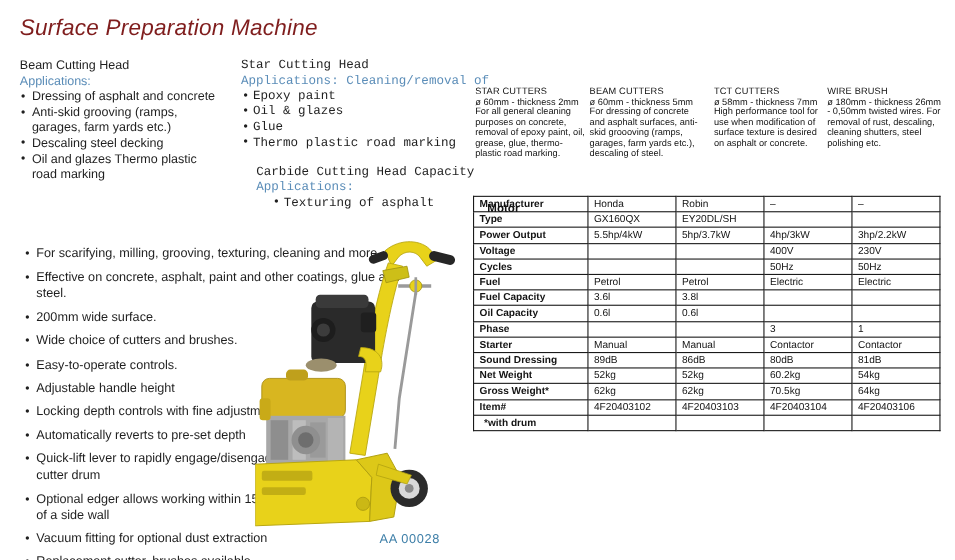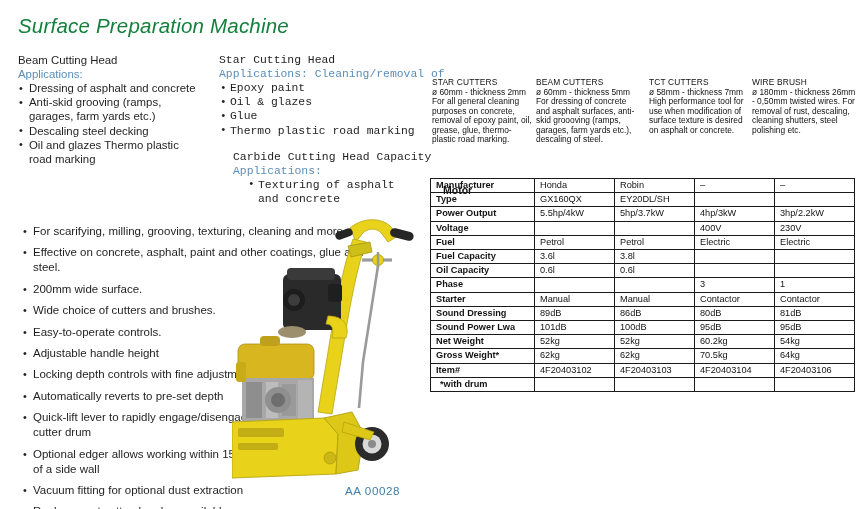--- a/index.html
+++ b/index.html
@@ -18,21 +18,21 @@
 
   
   #page-title {
     position: absolute;
     left: 18px;
     top: 14px;
     font-size: 20.5px;
     font-style: italic;
     font-weight: 400;
     letter-spacing: 0.2px;
-    color: #15803d;
+    color: #7f1d1d;
     white-space: nowrap;
   }
 
   
   .head-label {
     font-size: 11.4px;
     color: #1f1f1f;
     line-height: 14px;
     white-space: nowrap;
   }
@@ -209,21 +209,21 @@
     <li><span class="bullet">•</span><span>Epoxy paint</span></li>
     <li><span class="bullet">•</span><span>Oil &amp; glazes</span></li>
     <li><span class="bullet">•</span><span>Glue</span></li>
     <li><span class="bullet">•</span><span>Thermo plastic road marking</span></li>
   </ul>
 
   <div id="col-carbide">
     <div class="head-label">Carbide Cutting Head Capacity</div>
     <div class="app-label">Applications:</div>
     <ul class="blist">
-      <li><span class="bullet">•</span><span>Texturing of asphalt</span><span class="cont">and concrete</span></li>
+      <li><span class="bullet">•</span><span>Texturing of asphalt</span></li>
     </ul>
   </div>
 </div>
 
 <ul class="blist" id="feature-list">
   <li><span class="bullet">•</span><span>For scarifying, milling, grooving, texturing, cleaning and more.</span></li>
   <li><span class="bullet">•</span><span>Effective on concrete, asphalt, paint and other coatings, glue and steel.</span></li>
   <li><span class="bullet">•</span><span>200mm wide surface.</span></li>
   <li><span class="bullet">•</span><span>Wide choice of cutters and brushes.</span></li>
   <li><span class="bullet">•</span><span>Easy-to-operate controls.</span></li>
@@ -345,20 +345,27 @@
         <td class="val">3hp/2.2kW</td>
       </tr>
       <tr>
         <td class="lbl">Voltage</td>
         <td class="val"></td>
         <td class="val"></td>
         <td class="val">400V</td>
         <td class="val">230V</td>
       </tr>
       <tr>
+        <td class="lbl">Cycles</td>
+        <td class="val"></td>
+        <td class="val"></td>
+        <td class="val">50Hz</td>
+        <td class="val">50Hz</td>
+      </tr>
+      <tr>
         <td class="lbl">Fuel</td>
         <td class="val">Petrol</td>
         <td class="val">Petrol</td>
         <td class="val">Electric</td>
         <td class="val">Electric</td>
       </tr>
       <tr>
         <td class="lbl">Fuel Capacity</td>
         <td class="val">3.6l</td>
         <td class="val">3.8l</td>
@@ -387,27 +394,20 @@
         <td class="val">Contactor</td>
       </tr>
       <tr>
         <td class="lbl">Sound Dressing</td>
         <td class="val">89dB</td>
         <td class="val">86dB</td>
         <td class="val">80dB</td>
         <td class="val">81dB</td>
       </tr>
       <tr>
-        <td class="lbl">Sound Power Lwa</td>
-        <td class="val">101dB</td>
-        <td class="val">100dB</td>
-        <td class="val">95dB</td>
-        <td class="val">95dB</td>
-      </tr>
-      <tr>
         <td class="lbl">Net Weight</td>
         <td class="val">52kg</td>
         <td class="val">52kg</td>
         <td class="val">60.2kg</td>
         <td class="val">54kg</td>
       </tr>
       <tr>
         <td class="lbl">Gross Weight*</td>
         <td class="val">62kg</td>
         <td class="val">62kg</td>

